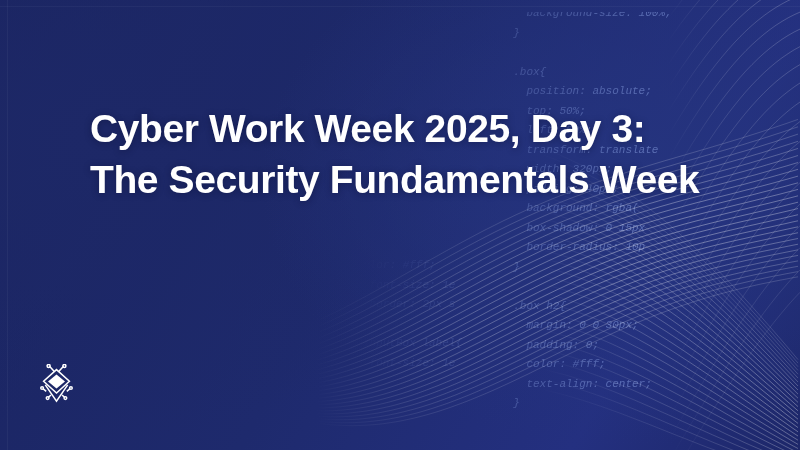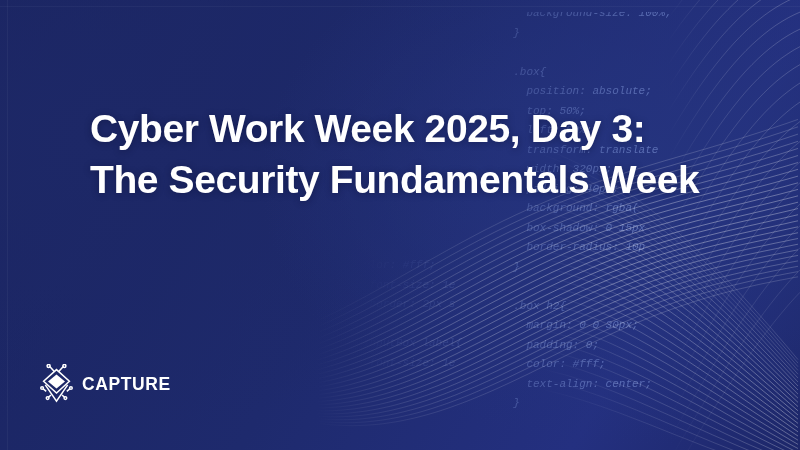--- a/index.html
+++ b/index.html
@@ -254,17 +254,16 @@
         <path d="M30.0 24.6 L26.8 27.4"></path>
         <circle cx="2.1" cy="24.0" r="1.35"></circle>
         <circle cx="30.9" cy="24.0" r="1.35"></circle>
         <path d="M8.3 33.4 L11.0 31.0"></path>
         <path d="M24.7 33.4 L22.0 31.0"></path>
         <circle cx="7.6" cy="34.1" r="1.35"></circle>
         <circle cx="25.4" cy="34.1" r="1.35"></circle>
       </g>
     </svg>
     <div class="logo-text">
-      <span>CAPTURE</span>
     </div>
   </div>
 
 </div>
 
 </body></html>

